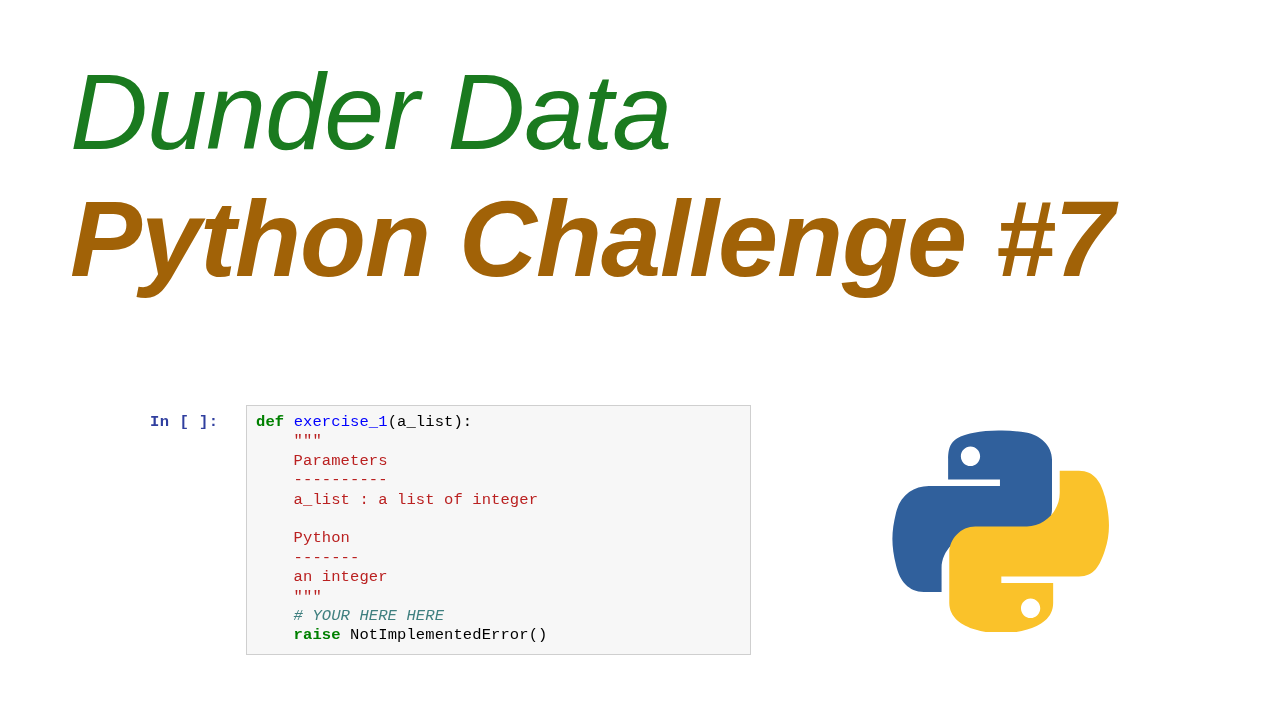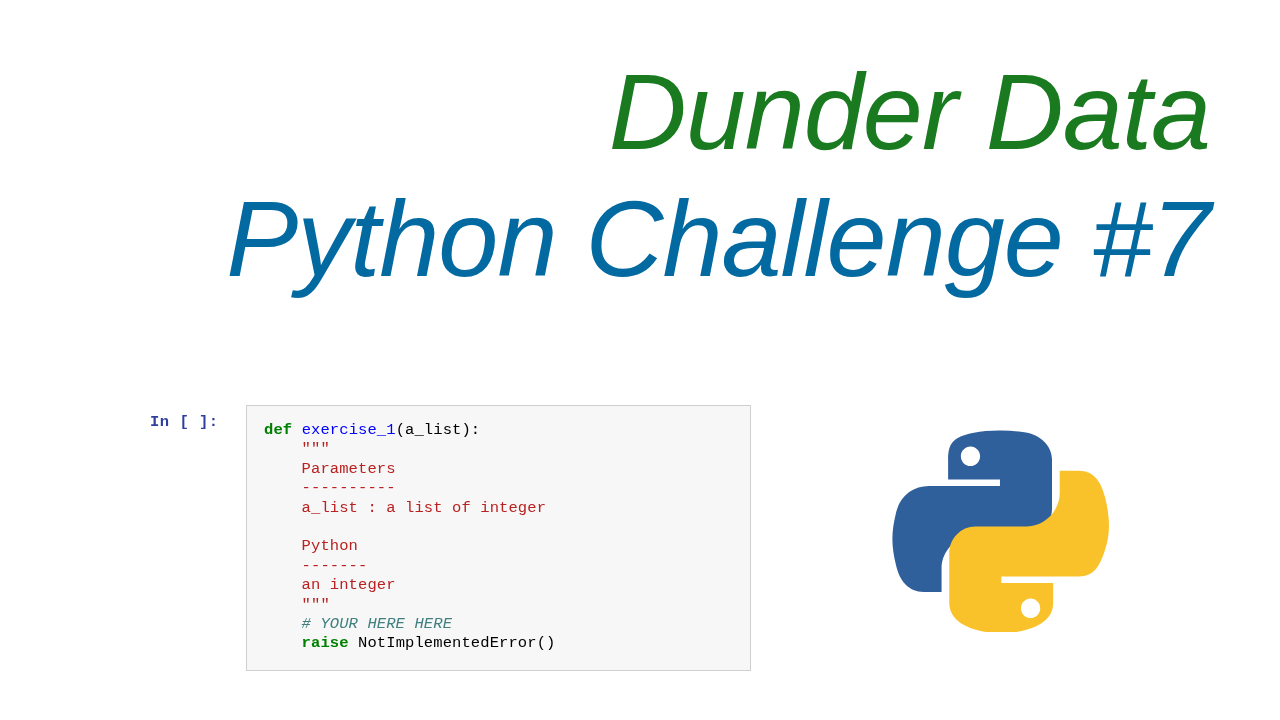--- a/index.html
+++ b/index.html
@@ -24,21 +24,20 @@
   }
   .title-line {
     color: #1a7a1f;
     font-family: "Liberation Sans", sans-serif;
     font-style: italic;
     font-weight: 400;
     font-size: 108px;
     line-height: 1.18;
     letter-spacing: -1px;
     white-space: nowrap;
-    text-align: right;
   }
 
   
   #notebook-cell {
     position: absolute;
     left: 150px;
     top: 405px;
     width: 606px;
     display: flex;
     align-items: flex-start;
@@ -58,21 +57,21 @@
   #cell-input-area {
     flex: none;
     width: 505px;
     background: #f7f7f7;
     border: 1px solid #cfcfcf;
     box-sizing: border-box;
     padding: 7px 4px 8px 9px;
     min-height: 249px;
   }
   pre#code-source {
-    margin: 8px;
+    margin: 0;
     font-family: "Liberation Mono", "DejaVu Sans Mono", monospace;
     font-size: 15.5px;
     line-height: 19.4px;
     color: #000000;
     white-space: pre;
     letter-spacing: 0.1px;
   }
   .tok-kw      { color: #008000; font-weight: 700; }
   .tok-fn      { color: #0000ff; font-weight: 400; }
   .tok-str     { color: #ba2121; }
@@ -87,21 +86,21 @@
     width: 230px;
     height: 212px;
   }
   #python-logo svg { display: block; width: 100%; height: 100%; }
 </style>
 </head>
 <body style="background: rgb(255, 255, 255);">
 
 <div id="title-block">
   <div class="title-line" style="color: rgb(26, 122, 31);">Dunder Data</div>
-  <div class="title-line" style="color: #0369a1;">Python Challenge #7</div>
+  <div class="title-line" style="color: #a16207; font-weight: bold;">Python Challenge #7</div>
 </div>
 
 <div id="notebook-cell">
 
   <div id="cell-prompt" style="color: rgb(48, 63, 159);">In [ ]:</div>
 
   <div id="cell-input-area" style="background: rgb(247, 247, 247); border-color: rgb(207, 207, 207);">
     <pre id="code-source"><span class="tok-kw">def</span> <span class="tok-fn">exercise_1</span>(<span class="tok-plain">a_list</span>):
 <span class="tok-str">    """</span>
 <span class="tok-str">    Parameters</span>

